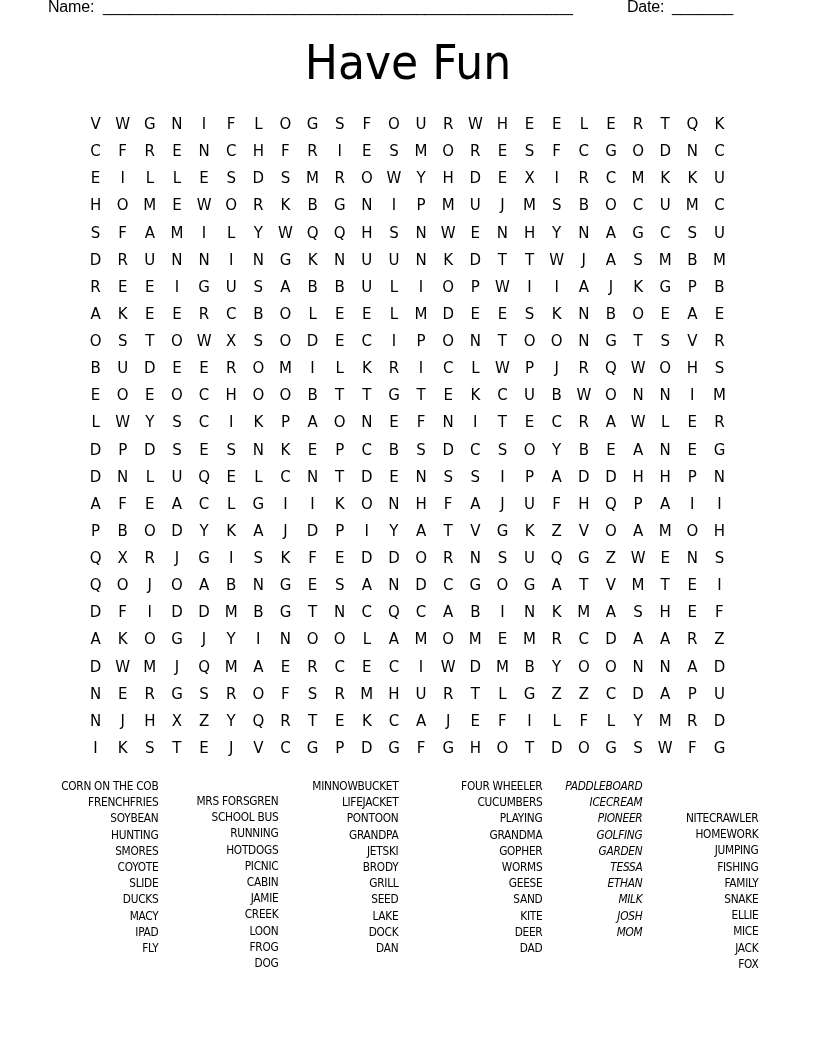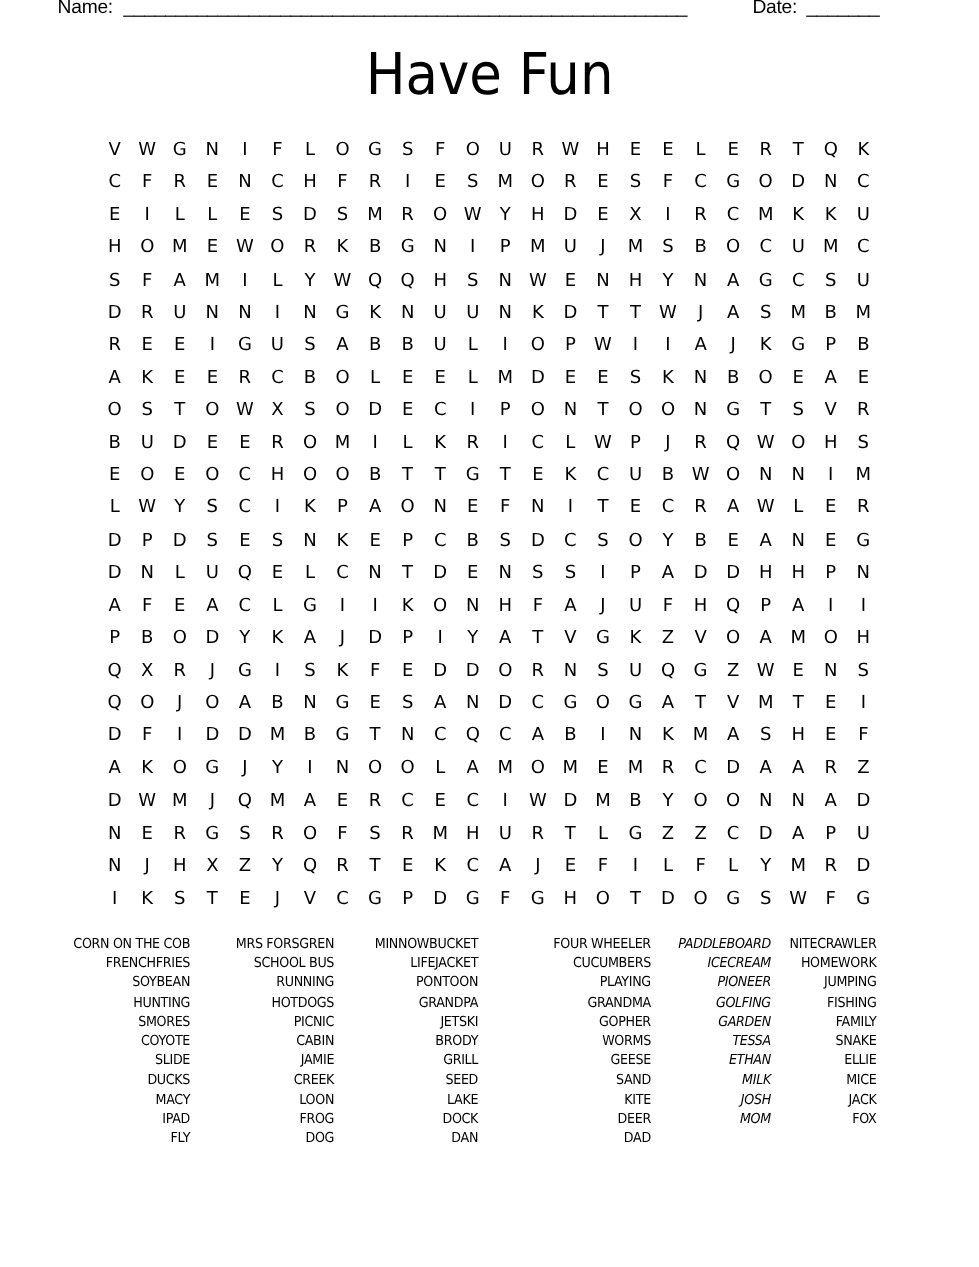--- a/index.html
+++ b/index.html
@@ -678,21 +678,21 @@
       <div class="word">SOYBEAN</div>
       <div class="word">HUNTING</div>
       <div class="word">SMORES</div>
       <div class="word">COYOTE</div>
       <div class="word">SLIDE</div>
       <div class="word">DUCKS</div>
       <div class="word">MACY</div>
       <div class="word">IPAD</div>
       <div class="word">FLY</div>
     </div>
-    <div class="word-col" style="left: 120px;">
+    <div class="word-col" style="left: 120px; margin-top: 15px;">
       <div class="word">MRS FORSGREN</div>
       <div class="word">SCHOOL BUS</div>
       <div class="word">RUNNING</div>
       <div class="word">HOTDOGS</div>
       <div class="word">PICNIC</div>
       <div class="word">CABIN</div>
       <div class="word">JAMIE</div>
       <div class="word">CREEK</div>
       <div class="word">LOON</div>
       <div class="word">FROG</div>
@@ -729,21 +729,21 @@
       <div class="word">ICECREAM</div>
       <div class="word">PIONEER</div>
       <div class="word">GOLFING</div>
       <div class="word">GARDEN</div>
       <div class="word">TESSA</div>
       <div class="word">ETHAN</div>
       <div class="word">MILK</div>
       <div class="word">JOSH</div>
       <div class="word">MOM</div>
     </div>
-    <div class="word-col" style="left: 572px;">
+    <div class="word-col" style="left: 600px; margin-top: 32px;">
       <div class="word">NITECRAWLER</div>
       <div class="word">HOMEWORK</div>
       <div class="word">JUMPING</div>
       <div class="word">FISHING</div>
       <div class="word">FAMILY</div>
       <div class="word">SNAKE</div>
       <div class="word">ELLIE</div>
       <div class="word">MICE</div>
       <div class="word">JACK</div>
       <div class="word">FOX</div>

